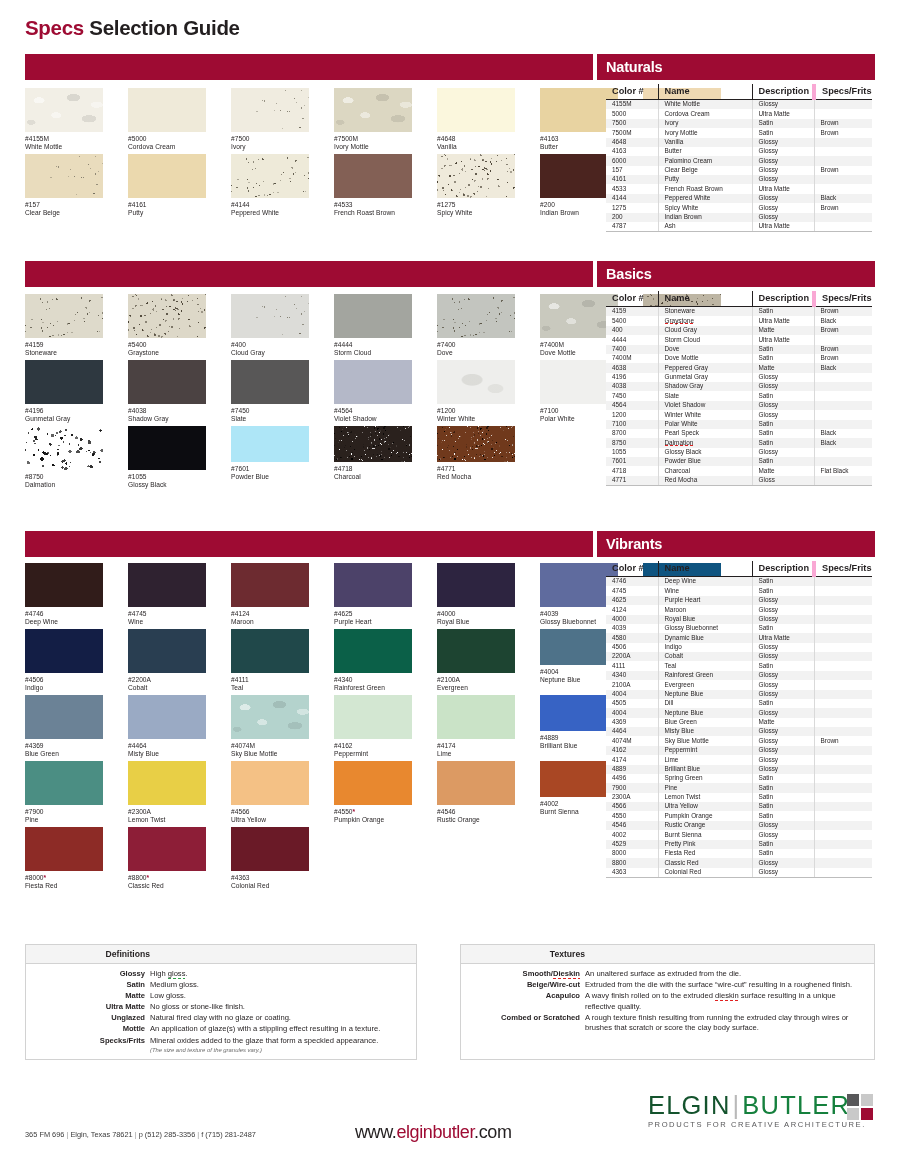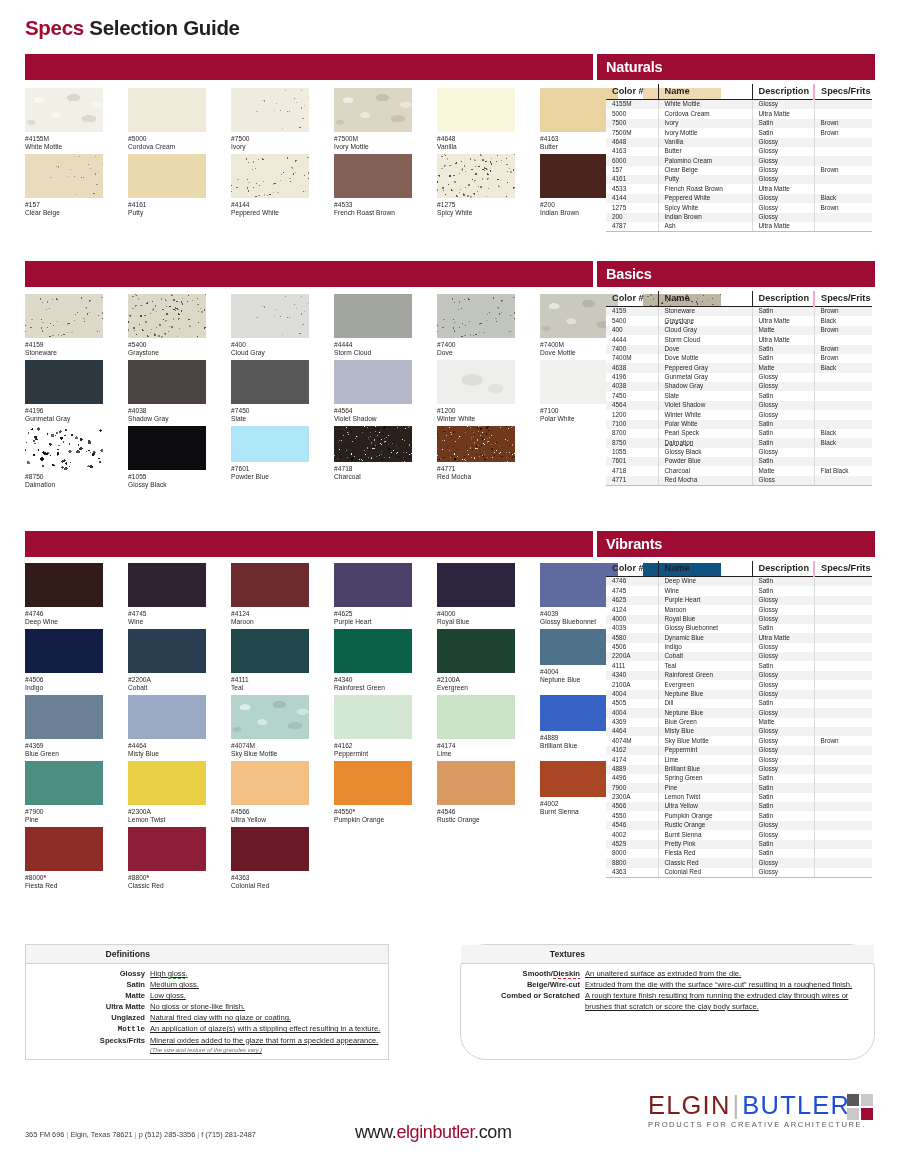--- a/index.html
+++ b/index.html
@@ -73,21 +73,21 @@
     vertical-align: top;
     border-right: 1px solid #d9d9d9;
   }
   .ctable td:last-child { border-right: none; }
   .ctable th:nth-child(1), .ctable td:nth-child(1) { width: 52px; padding-left: 6px; }
   .ctable th:nth-child(2), .ctable td:nth-child(2) { width: 94px; padding-left: 6px; }
   .ctable th:nth-child(3), .ctable td:nth-child(3) { width: 62px; padding-left: 6px; }
   .ctable th:nth-child(4), .ctable td:nth-child(4) { width: 58px; padding-left: 6px; }
   .ctable th:nth-child(1) { border-right: 1px solid #231f20; }
   .ctable th:nth-child(2) { border-right: 1px solid #231f20; }
-  .ctable th:nth-child(3) { border-right: 2px solid #f9a8d4; }
+  .ctable th:nth-child(3) { border-right: 4px solid #f9a8d4; }
   .ctable tbody tr:nth-child(odd) { background: #f2f2f2; }
   .ctable tbody tr:nth-child(even) { background: #ffffff; }
   .ctable tbody tr.last-row td { border-bottom: 1px solid #bdbdbd; }
   .sp-misspell {
     background-image: linear-gradient(to right,
       #e02020 0 3px, transparent 3px 5px);
     background-size: 5px 1.3px;
     background-repeat: repeat-x;
     background-position: 0 100%;
     padding-bottom: 1px;
@@ -100,21 +100,21 @@
   }
   .infobox .ib-head {
     height: 19px; background: #f4f4f4; border-bottom: 1px solid #d2d2d2;
     font-size: 8.6px; font-weight: bold; line-height: 19px;
     padding-left: 0; text-align: left;
   }
   .infobox .ib-head span { display: block; }
   .ib-body { padding: 5px 6px 0 0; }
   .ib-row { display: flex; font-size: 7.6px; line-height: 10.6px; margin-bottom: 0.5px; }
   .ib-term { font-weight: bold; text-align: right; flex: 0 0 auto; padding-right: 5px; }
-  .ib-def { flex: 1 1 auto; text-decoration: underline; }
+  .ib-def { flex: 1 1 auto; }
   .ib-note { font-size: 5.9px; font-style: italic; color: #6a6a6a; line-height: 8px; }
   .sp-green {
     background-image: linear-gradient(to right,
       #2e9e46 0 3px, transparent 3px 5px);
     background-size: 5px 1.3px;
     background-repeat: repeat-x;
     background-position: 0 100%;
     padding-bottom: 1px;
   }
 
@@ -127,23 +127,23 @@
   .footer-url {
     position: absolute; left: 355px; top: 1122px;
     font-size: 18px; white-space: nowrap; letter-spacing: -0.4px;
   }
   .footer-url .brand { color: #9e0b33; }
   .logo { position: absolute; left: 648px; top: 1092px; }
   .logo-main {
     font-size: 25.5px; letter-spacing: 1.2px; line-height: 27px;
     white-space: nowrap; font-weight: normal;
   }
-  .logo-main .elgin { color: #7f1d1d; }
+  .logo-main .elgin { color: #14532d; }
   .logo-main .bar { color: #b9b9b9; font-weight: 300; padding: 0 2px; }
-  .logo-main .butler { color: #1d4ed8; }
+  .logo-main .butler { color: #15803d; }
   .logo-tag {
     font-size: 7.6px; letter-spacing: 1.55px; color: #58585a;
     white-space: nowrap; margin-top: 1px;
   }
   .logo-squares {
     position: absolute; left: 847px; top: 1094px;
     width: 26px; height: 26px;
     display: grid; grid-template-columns: 12px 12px; grid-template-rows: 12px 12px;
     gap: 2px;
   }
@@ -927,21 +927,21 @@
               <td>4363</td>
               <td>Colonial Red</td>
               <td>Glossy</td>
               <td></td>
             </tr>
           </tbody>
         </table>
       </div>
     </div>
 
-  <div class="infobox" id="definitions-box" style="left:25px; width:364px;">
+  <div class="infobox" id="definitions-box" style="left:25px; width:392px;">
     <div class="ib-head">
       <span style="display:inline-block;width:124px;text-align:right;">Definitions</span>
     </div>
     <div class="ib-body" id="definitions-body">
         <div class="ib-row">
           <div class="ib-term" style="flex-basis: 124px;">Glossy</div>
           <div class="ib-def">High <span class="sp-green">gloss</span>.</div>
         </div>
         <div class="ib-row">
           <div class="ib-term" style="flex-basis: 124px;">Satin</div>
@@ -953,42 +953,46 @@
         </div>
         <div class="ib-row">
           <div class="ib-term" style="flex-basis: 124px;">Ultra Matte</div>
           <div class="ib-def">No gloss or stone-like finish.</div>
         </div>
         <div class="ib-row">
           <div class="ib-term" style="flex-basis: 124px;">Unglazed</div>
           <div class="ib-def">Natural fired clay with no glaze or coating.</div>
         </div>
         <div class="ib-row">
-          <div class="ib-term" style="flex-basis: 124px; font-family: Liberation Mono, monospace;">Mottle</div>
+          <div class="ib-term" style="flex-basis: 124px;">Mottle</div>
           <div class="ib-def">An application of glaze(s) with a stippling effect resulting in a texture.</div>
         </div>
         <div class="ib-row">
           <div class="ib-term" style="flex-basis: 124px;">Specks/Frits</div>
           <div class="ib-def">Mineral oxides added to the glaze that form a speckled appearance.<div class="ib-note">(The size and texture of the granules vary.)</div></div>
         </div>
       </div>
   </div>
 
-  <div class="infobox" id="textures-box" style="left:460px; width:415px;border-radius:26px;">
+  <div class="infobox" id="textures-box" style="left:460px; width:415px;">
     <div class="ib-head">
       <span style="display:inline-block;width:124px;text-align:right;">Textures</span>
     </div>
     <div class="ib-body" id="textures-body">
         <div class="ib-row">
           <div class="ib-term" style="flex-basis: 124px;">Smooth/<span class="sp-misspell">Dieskin</span></div>
           <div class="ib-def">An unaltered surface as extruded from the die.</div>
         </div>
         <div class="ib-row">
           <div class="ib-term" style="flex-basis: 124px;">Beige/Wire-cut</div>
           <div class="ib-def">Extruded from the die with the surface “wire-cut” resulting in a roughened finish.</div>
+        </div>
+        <div class="ib-row">
+          <div class="ib-term" style="flex-basis: 124px;">Acapulco</div>
+          <div class="ib-def">A wavy finish rolled on to the extruded <span class="sp-misspell">dieskin</span> surface resulting in a unique reflective quality.</div>
         </div>
         <div class="ib-row">
           <div class="ib-term" style="flex-basis: 124px;">Combed or Scratched</div>
           <div class="ib-def">A rough texture finish resulting from running the extruded clay through wires or brushes that scratch or score the clay body surface.</div>
         </div>
       </div>
   </div>
 
   <div class="footer-addr">
     <span>365 FM 696</span><span class="sep">|</span><span>Elgin, Texas 78621</span><span class="sep">|</span><span>p (512) 285-3356</span><span class="sep">|</span><span>f (715) 281-2487</span>

